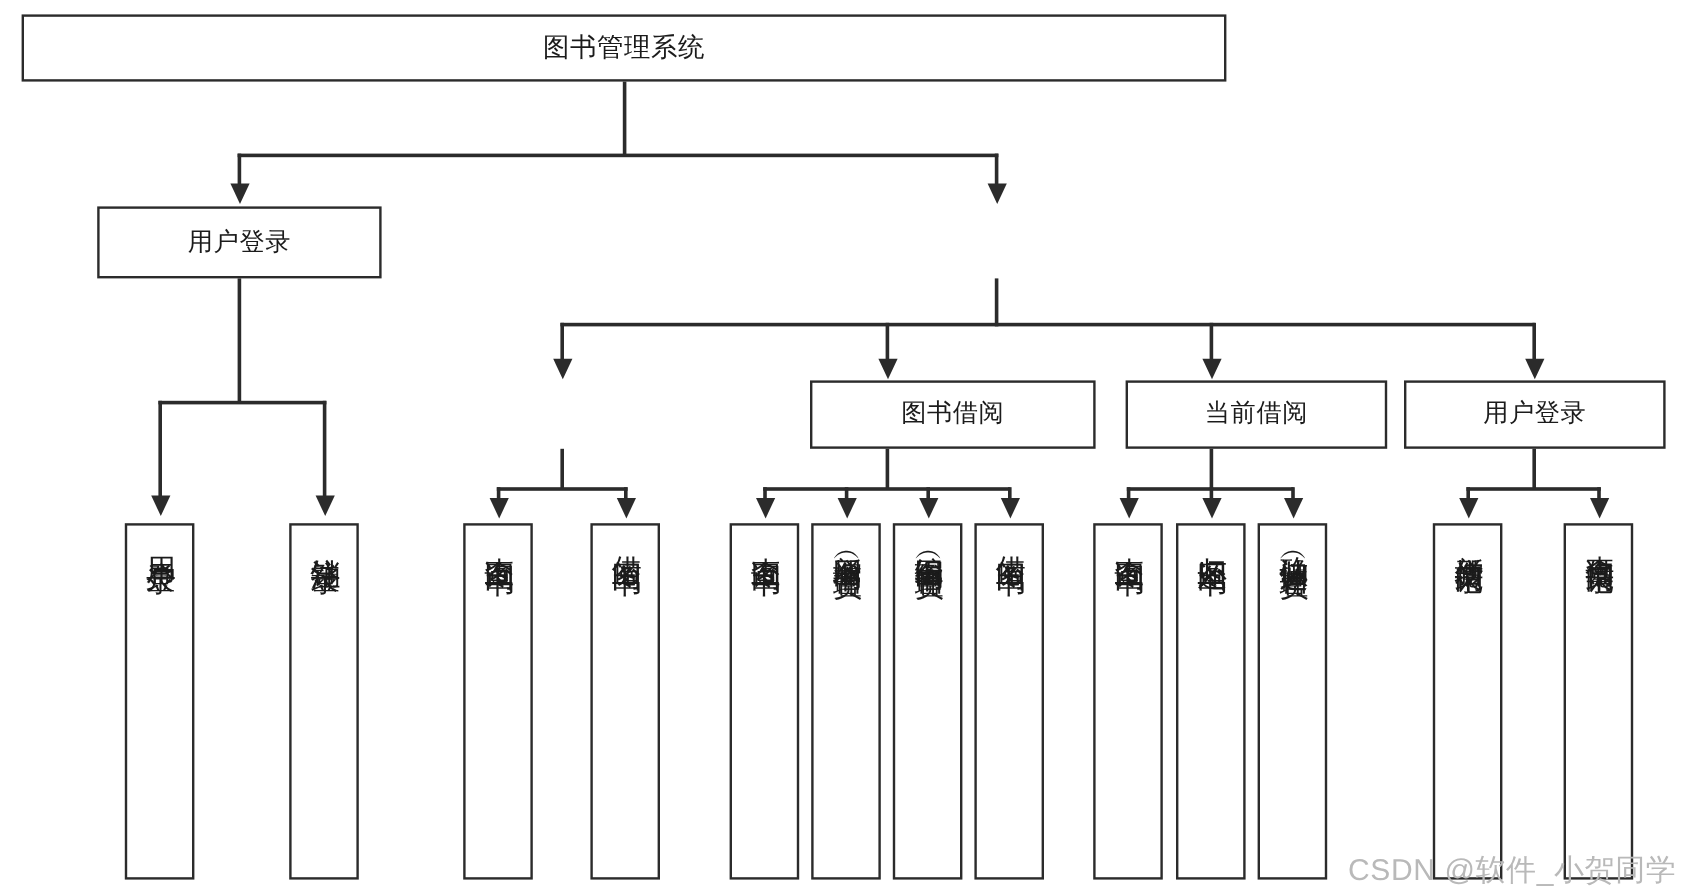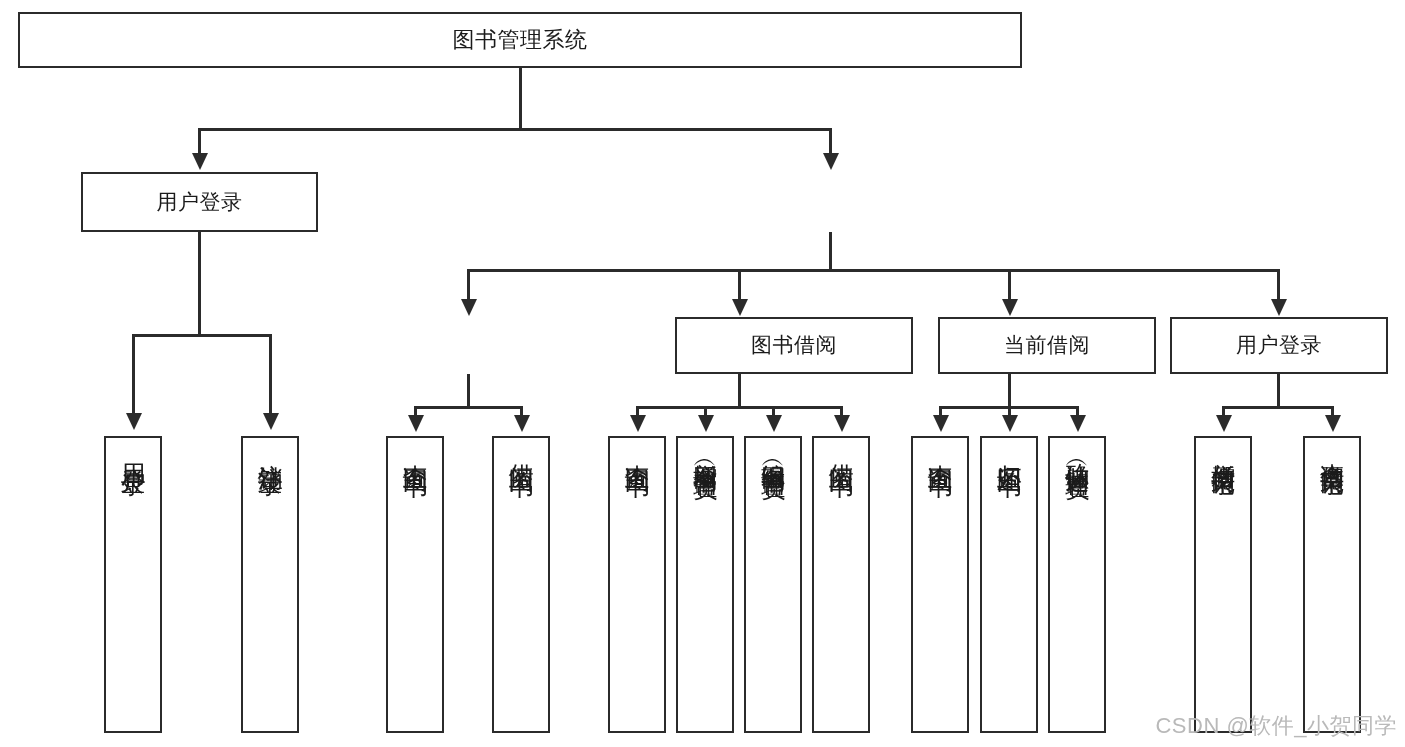--- a/index.html
+++ b/index.html
@@ -61,21 +61,21 @@
     position:absolute;
     width:0;height:0;
     border-left:8px solid transparent;
     border-right:8px solid transparent;
     border-top:17px solid #2b2b2b;
   }
   #watermark{
     position:absolute;
     right:8px;
     bottom:6px;
-    font-size:22px;
+    font-size:25px;
     color:#b9b9b9;
     white-space:nowrap;
     letter-spacing:0.5px;
   }
 </style>
 </head>
 <body>
 
 <div id="canvas">
 

